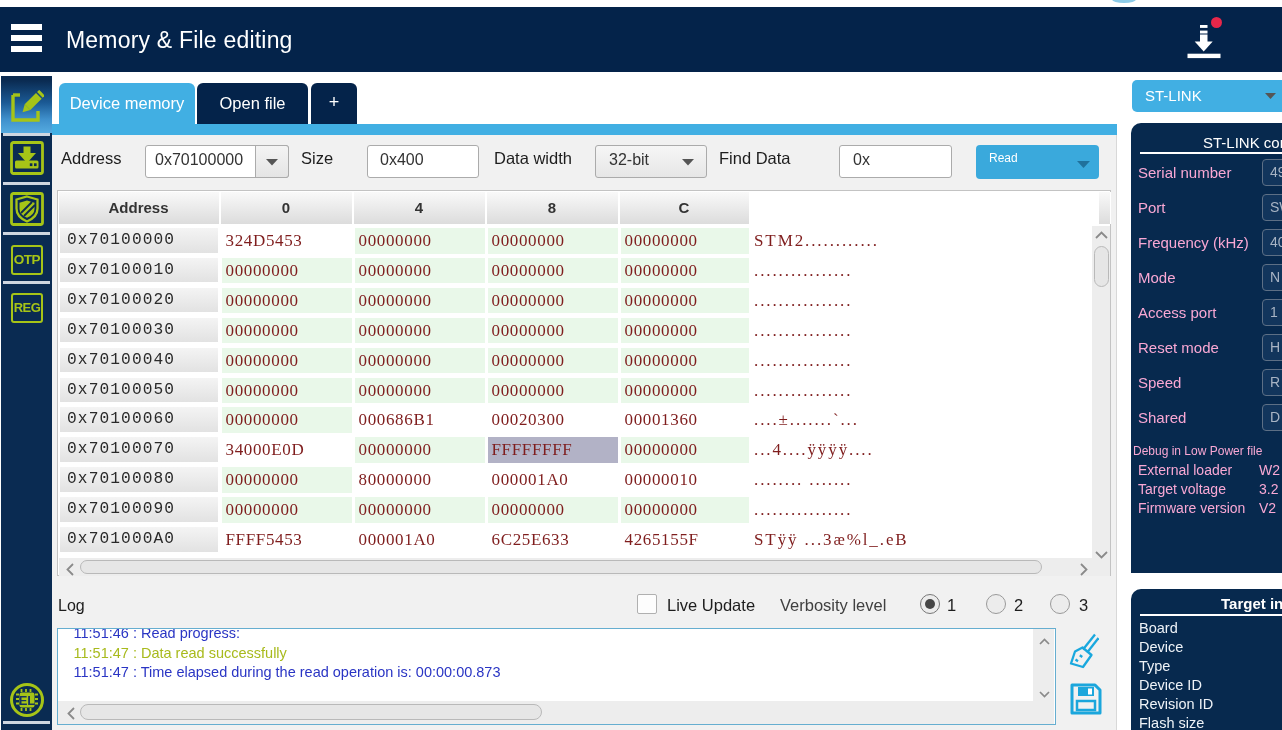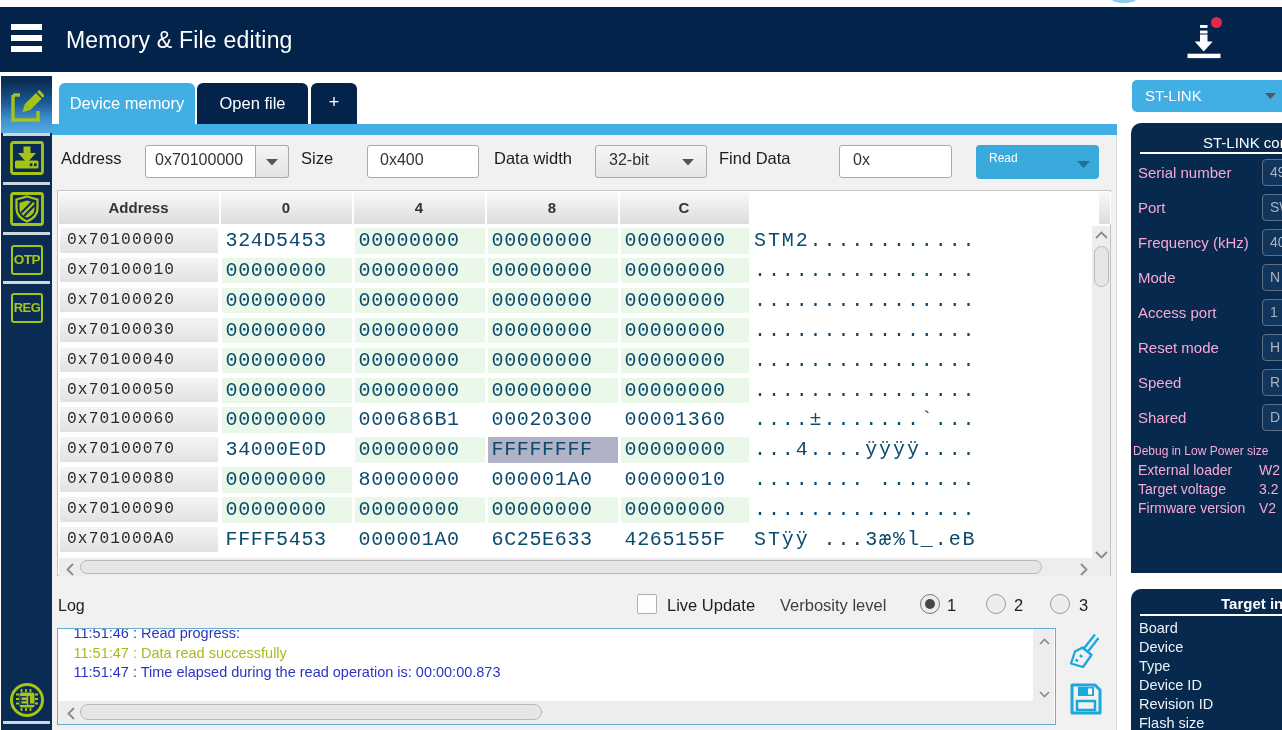--- a/index.html
+++ b/index.html
@@ -28,21 +28,21 @@
 #tab3{left:259px;width:46px;background:#04234a;line-height:38px;font-size:18px}
 #bluestrip{left:0;top:48px;width:1065px;height:10.5px;background:#41afe3}
 
 .tlabel{position:absolute;top:73px;font-size:16.5px;color:#1d1d1d}
 .tbox{position:absolute;top:69px;height:33px;background:#fff;border:1px solid #ababab;border-radius:3px;font-size:16px;color:#333}
 
 #tbl{left:4.5px;top:114px;width:1054px;height:385.5px;background:#fff;border:1px solid #c3c3c3}
 .th{position:absolute;top:1px;height:32px;background:linear-gradient(#f9f9f9,#dcdcdc);border-right:1px solid #fff;font-size:15px;font-weight:bold;color:#333;text-align:center;line-height:32px}
 .trow{position:absolute;left:1px;width:1032px;height:29.9px}
 .acell{position:absolute;left:1.5px;width:158px;height:24.5px;background:linear-gradient(#f4f4f4,#e2e2e2);font-size:16.2px;color:#2a2a2a;padding-left:7px;line-height:24.5px;font-family:"Liberation Mono",monospace;letter-spacing:1.1px}
-.dcell{position:absolute;height:25.5px;font-size:20px;line-height:25.5px;padding-left:4px;color:#0c4a6e;font-family:Liberation Mono, monospace;letter-spacing:.65px}
+.dcell{position:absolute;height:25.5px;font-size:17px;line-height:25.5px;padding-left:4px;color:#7f1d1d;font-family:Liberation Serif, serif;letter-spacing:.65px}
 .cw{background:#fff}
 .cg{background:#e9f8e9}
 .cs{background:#b2b2c6}
 .ca{letter-spacing:1.9px;padding-left:2.5px}
 
 .sb{position:absolute;background:#ededed}
 .sbthumb{position:absolute;background:#e6e6e6;border:1px solid #b9b9b9;border-radius:8px}
 #logbox{left:4.5px;top:552px;width:999px;height:97px;background:#fff;border:1.5px solid #66aed0;overflow:hidden}
 .logline{position:absolute;left:16px;font-size:14.5px;white-space:pre}
 .blue{color:#2a35c4}
@@ -329,21 +329,21 @@
   <div class="plabel" style="top:146px">Mode</div>
       <div class="pinput" style="top:141px">N</div>
   <div class="plabel" style="top:181px">Access port</div>
       <div class="pinput" style="top:176px">1</div>
   <div class="plabel" style="top:216px">Reset mode</div>
       <div class="pinput" style="top:211px">H</div>
   <div class="plabel" style="top:251px">Speed</div>
       <div class="pinput" style="top:246px">R</div>
   <div class="plabel" style="top:286px">Shared</div>
       <div class="pinput" style="top:281px">D</div>
-  <div class="plabel" style="left:2px;top:321px;font-size:12px">Debug in Low Power size</div>
+  <div class="plabel" style="left:2px;top:321px;font-size:12px">Debug in Low Power file</div>
   <div class="plabel" style="left:7px;top:339px;font-size:14px">External loader</div>
       <div class="plabel" style="left:128px;top:339px;font-size:14px">W2</div>
   <div class="plabel" style="left:7px;top:358px;font-size:14px">Target voltage</div>
       <div class="plabel" style="left:128px;top:358px;font-size:14px">3.2</div>
   <div class="plabel" style="left:7px;top:377px;font-size:14px">Firmware version</div>
       <div class="plabel" style="left:128px;top:377px;font-size:14px">V2</div>
 </div>
 <div class="panel" style="top:589px;height:141px;border-radius:10px 0 0 0">
   <div style="position:absolute;left:90px;top:6px;color:#fff;font-size:15px;font-weight:bold;white-space:nowrap">Target information</div>
   <div style="position:absolute;left:9px;top:25px;width:142px;height:2px;background:#fff"></div>

